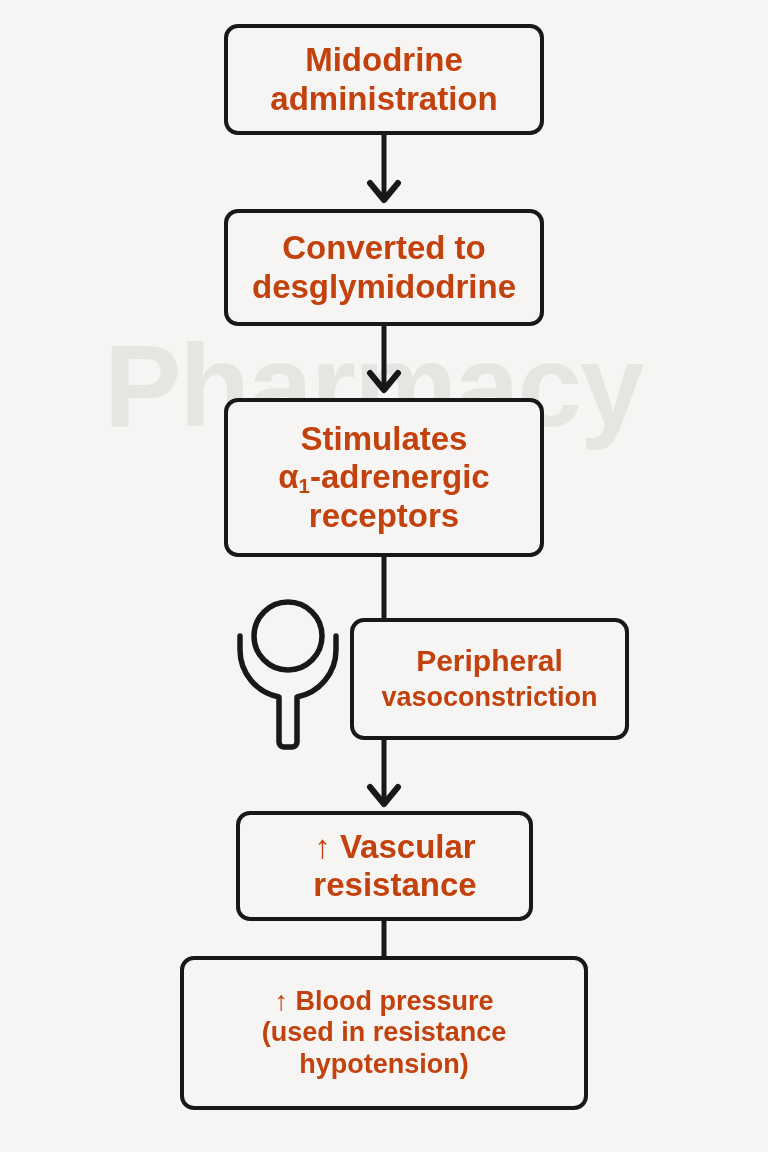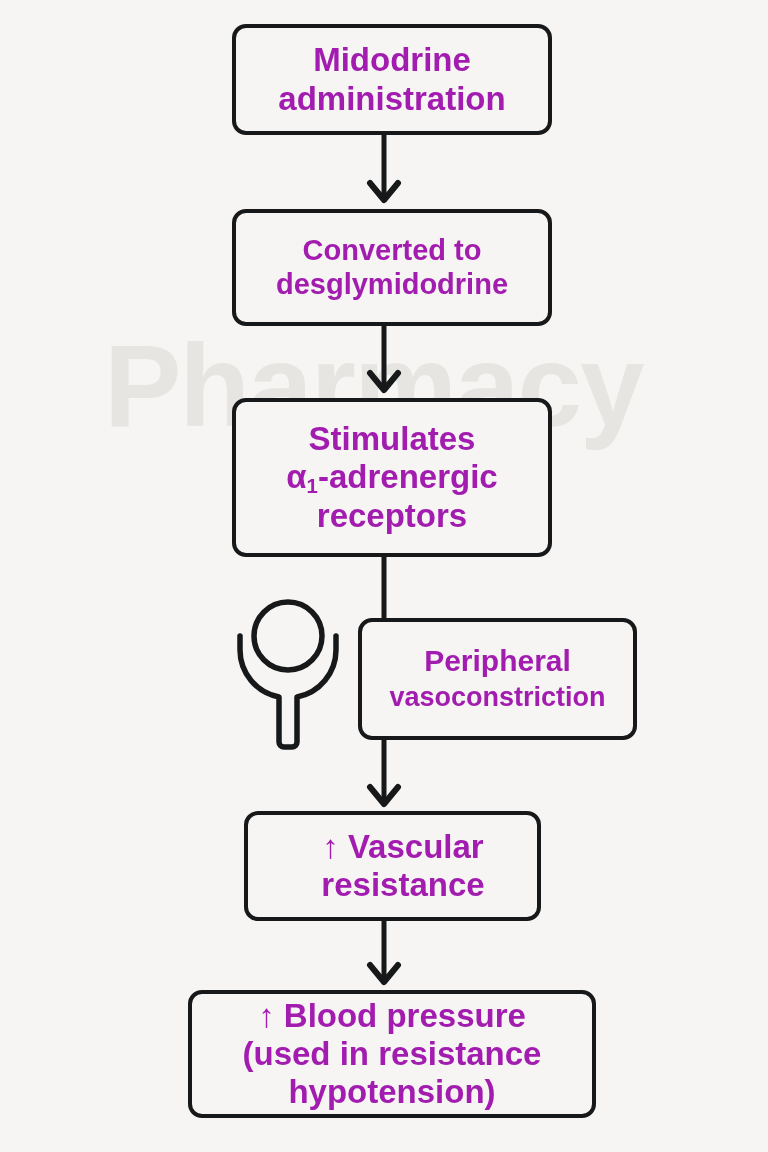--- a/index.html
+++ b/index.html
@@ -58,34 +58,33 @@
   .node {
     position: absolute;
     box-sizing: border-box;
     background: #f6f5f3;
     border: 4px solid #16181a;
     border-radius: 14px;
     display: flex;
     align-items: center;
     justify-content: center;
     text-align: center;
-    color: #a21caf;
+    color: #c2410c;
     font-weight: 700;
     line-height: 1.16;
     z-index: 2;
-    margin-left: 8px;
   }
   .node .txt { display: block; padding: 0 8px; }
 
   #node-midodrine      { left: 224px; top: 24px;   width: 320px; height: 111px; font-size: 33px; }
-  #node-converted      { left: 224px; top: 209px;  width: 320px; height: 117px; font-size: 29px; }
+  #node-converted      { left: 224px; top: 209px;  width: 320px; height: 117px; font-size: 33px; }
   #node-stimulates     { left: 224px; top: 398px;  width: 320px; height: 159px; font-size: 33px; }
   #node-peripheral     { left: 350px; top: 618px;  width: 279px; height: 122px; font-size: 30px; }
   #node-vascular       { left: 236px; top: 811px;  width: 297px; height: 110px; font-size: 33px; padding-left: 21px; }
-  #node-bloodpressure  { left: 180px; top: 990px;  width: 408px; height: 128px; font-size: 33px; }
+  #node-bloodpressure  { left: 180px; top: 956px;  width: 408px; height: 154px; font-size: 27px; }
 
   #node-peripheral .line-b { font-size: 27px; }
   #node-stimulates .sub { font-size: 0.62em; vertical-align: -0.22em; }
 
   
   #receptor-icon {
     position: absolute;
     left: 232px;
     top: 592px;
     width: 112px;

